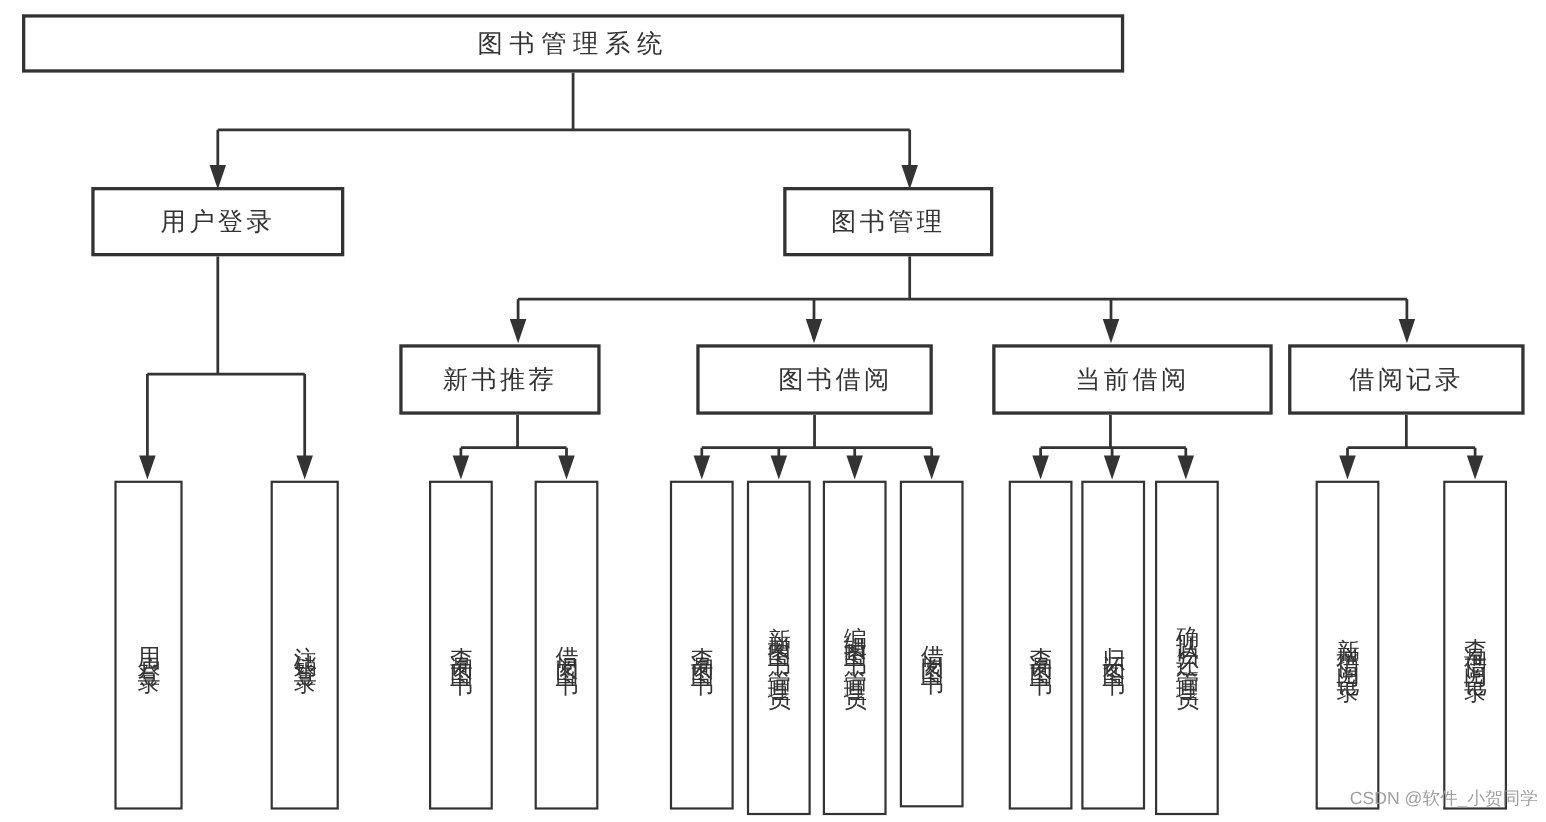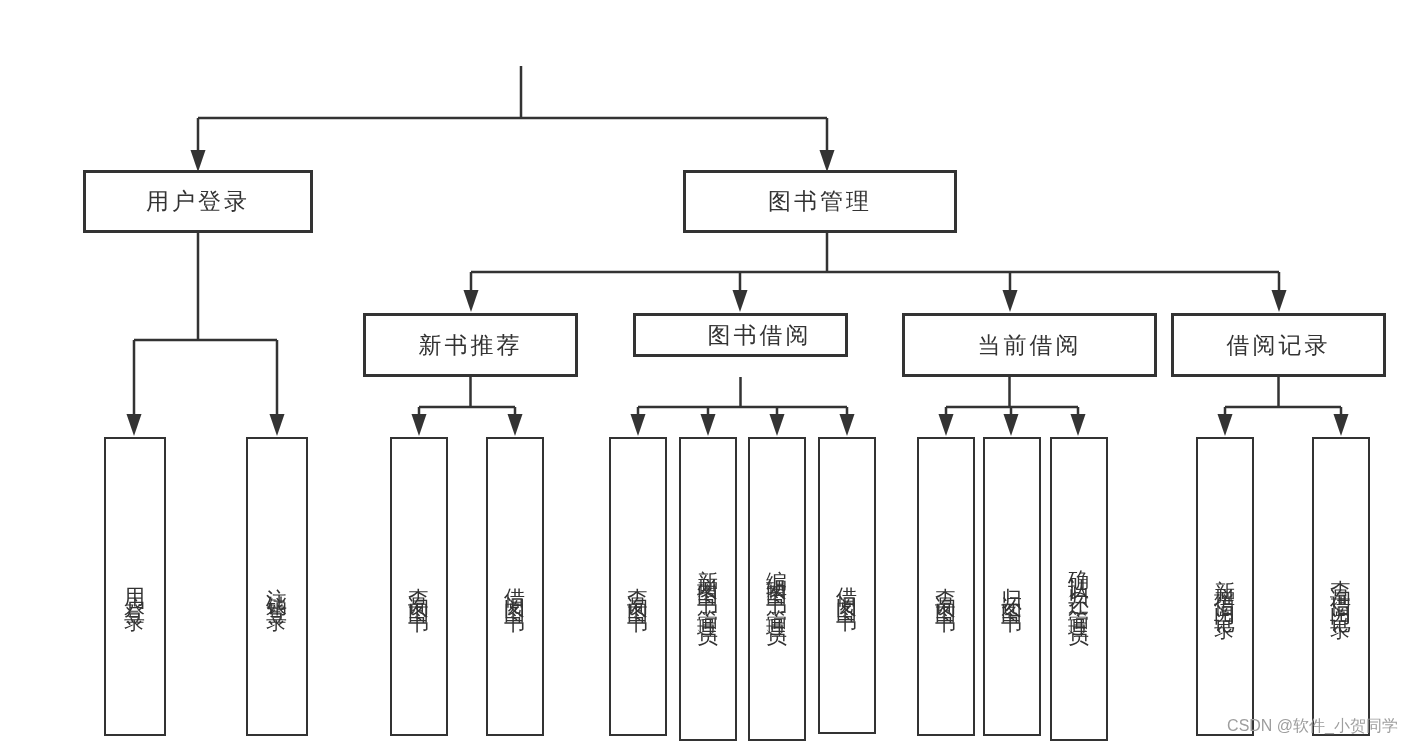--- a/index.html
+++ b/index.html
@@ -55,32 +55,35 @@
       <polygon points="769.5,414 784.5,414 777,436"></polygon>
       <polygon points="839.5,414 854.5,414 847,436"></polygon>
       <polygon points="938.5,414 953.5,414 946,436"></polygon>
       <polygon points="1003.5,414 1018.5,414 1011,436"></polygon>
       <polygon points="1070.5,414 1085.5,414 1078,436"></polygon>
       <polygon points="1217.5,414 1232.5,414 1225,436"></polygon>
       <polygon points="1333.5,414 1348.5,414 1341,436"></polygon>
     </g>
   </svg>
 
+  <div class="box" style="left:20px;top:13px;width:1002px;height:53px;">
+    <span class="h-label root-label">图书管理系统</span>
+  </div>
 
   <div class="box" style="left:83px;top:170px;width:230px;height:63px;">
     <span class="h-label">用户登录</span>
   </div>
-  <div class="box" style="left:683px;top:170px;width:274px;height:63px;">
+  <div class="box" style="left:712px;top:170px;width:191px;height:63px;">
     <span class="h-label">图书管理</span>
   </div>
 
-  <div class="box" style="left:363px;top:313px;width:215px;height:64px;">
+  <div class="box" style="left:363px;top:313px;width:183px;height:64px;">
     <span class="h-label">新书推荐</span>
   </div>
-  <div class="box" style="left:633px;top:313px;width:215px;height:44px;padding-left:38px;">
+  <div class="box" style="left:633px;top:313px;width:215px;height:64px;padding-left:38px;">
     <span class="h-label">图书借阅</span>
   </div>
   <div class="box" style="left:902px;top:313px;width:255px;height:64px;">
     <span class="h-label">当前借阅</span>
   </div>
   <div class="box" style="left:1171px;top:313px;width:215px;height:64px;">
     <span class="h-label">借阅记录</span>
   </div>
 
   <div class="box leaf" style="left:104px;top:437px;width:62px;height:299px;">

